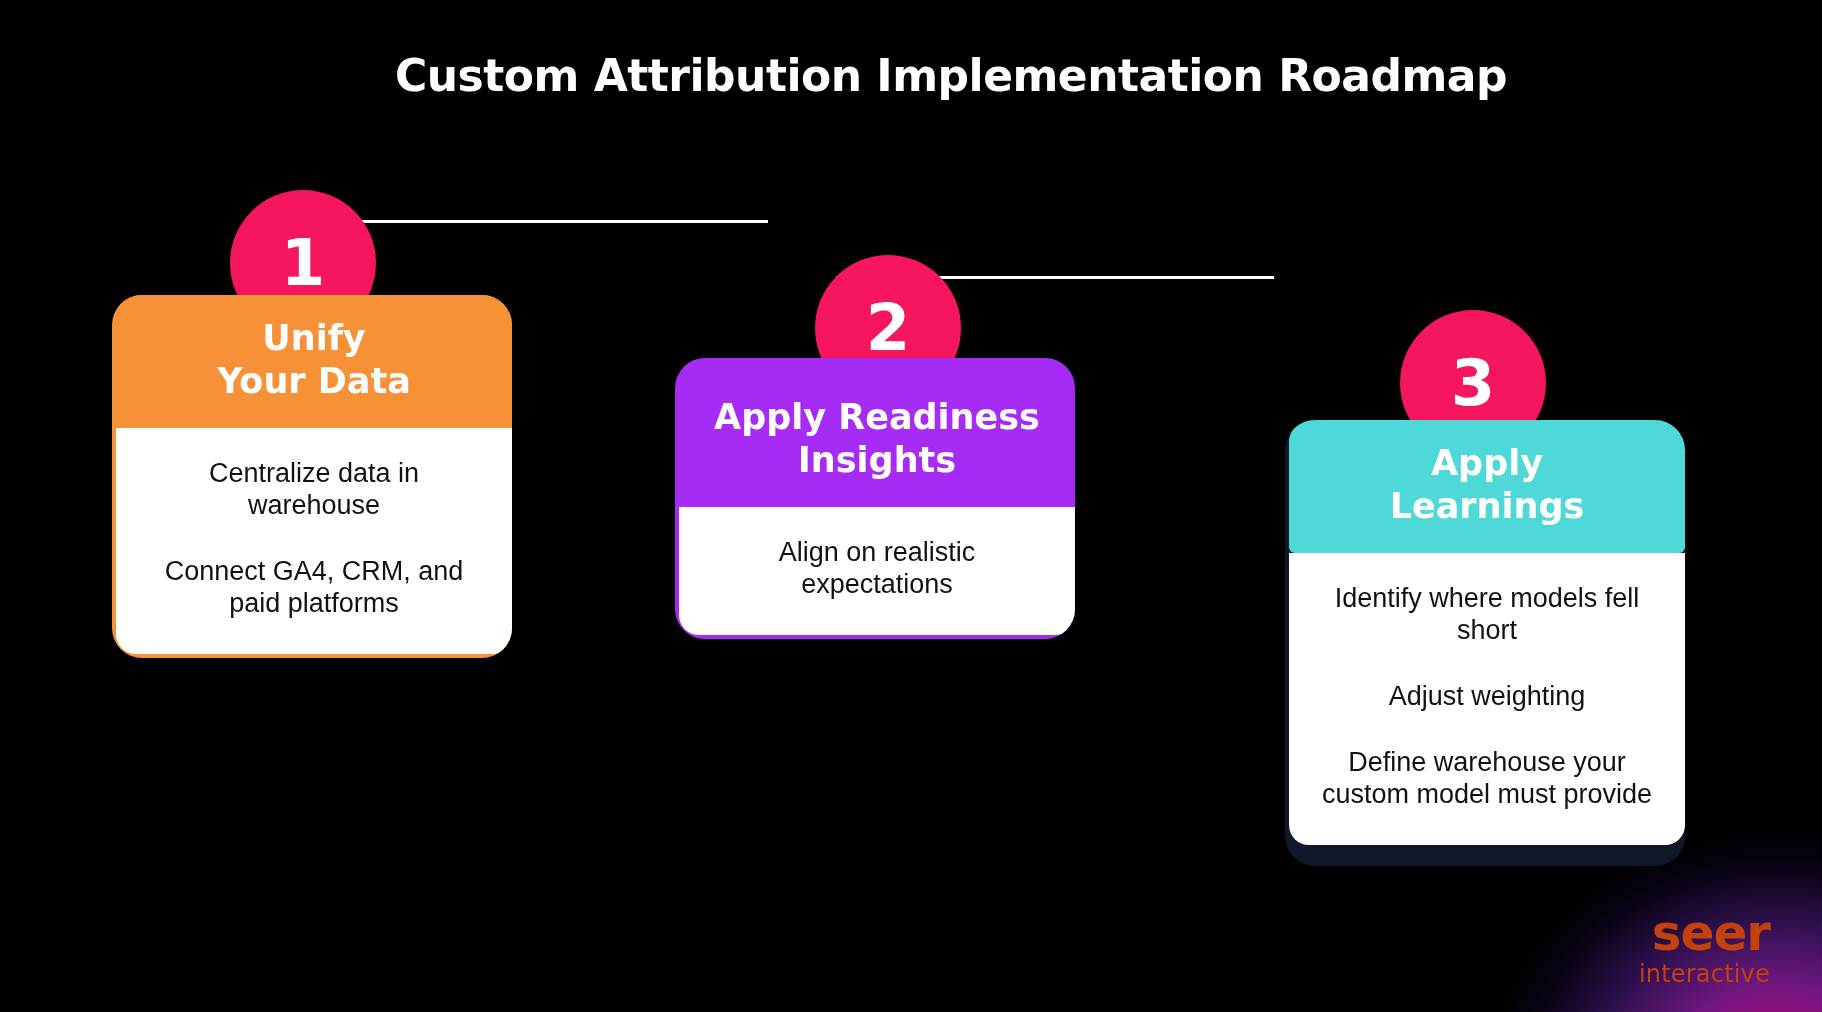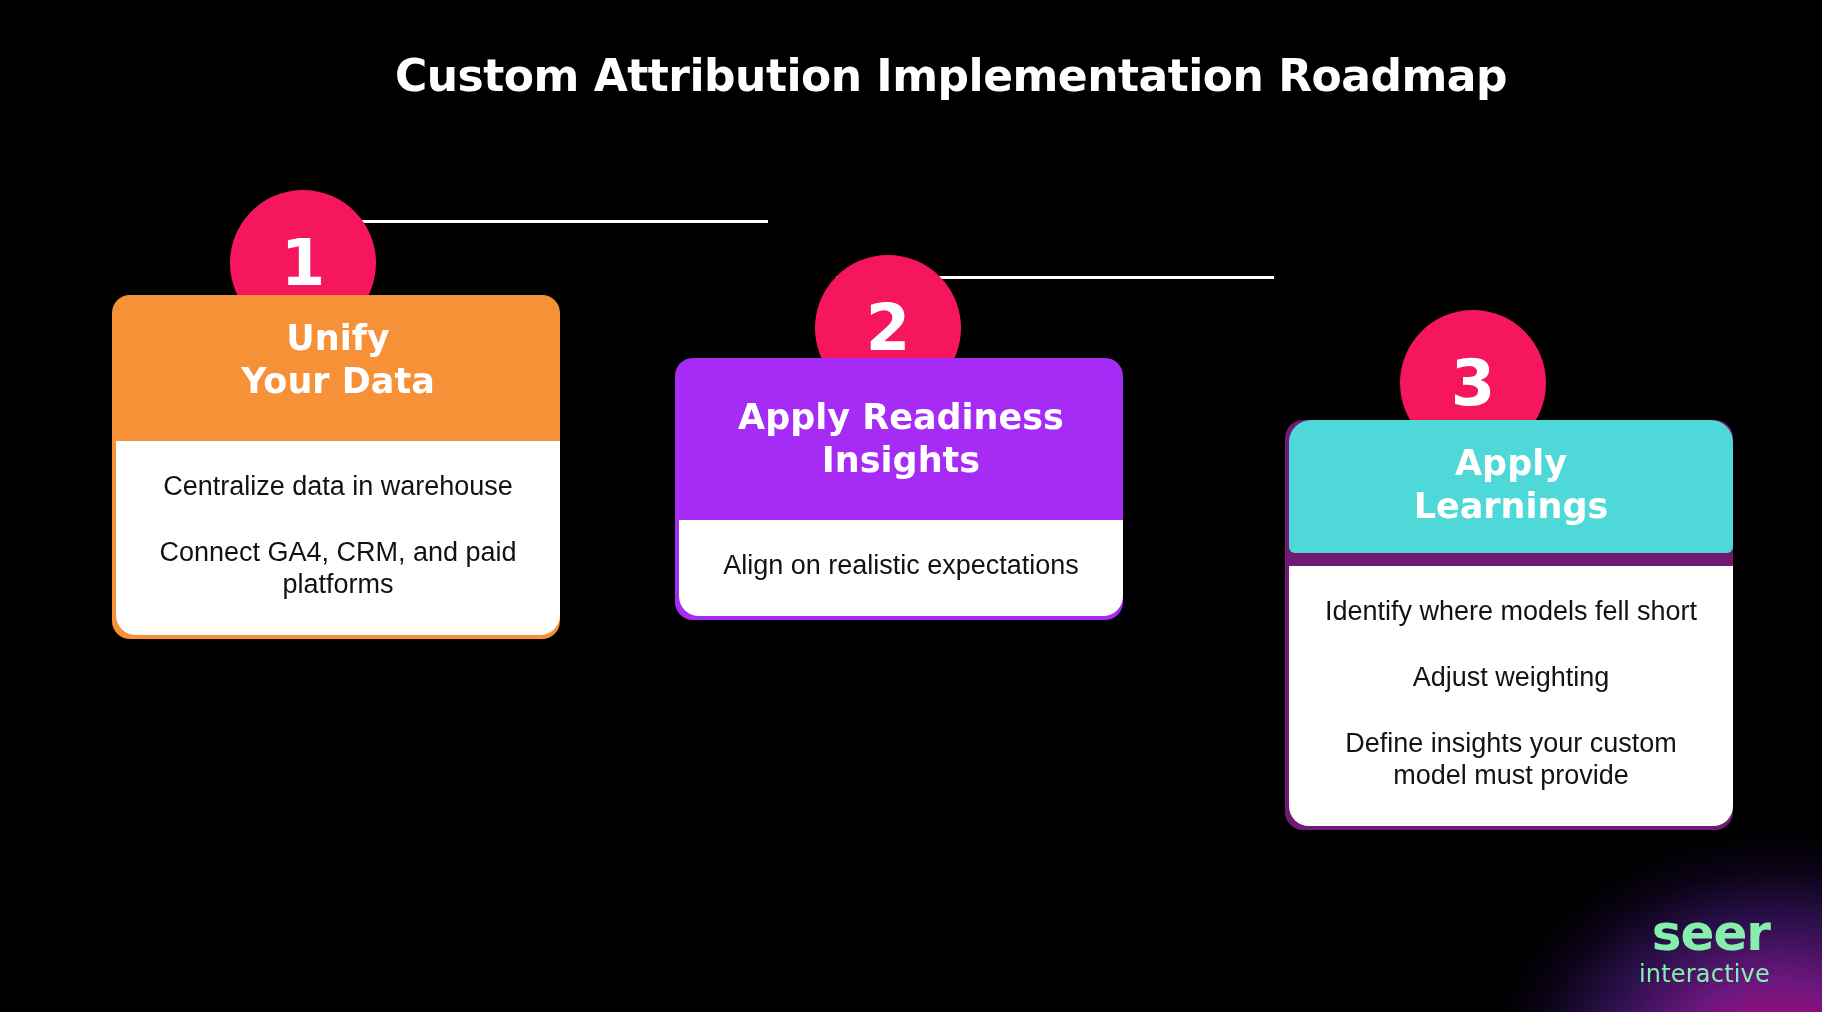--- a/index.html
+++ b/index.html
@@ -78,27 +78,26 @@
     line-height: 1;
     z-index: 3;
   }
   #step-badge-1 { left: 230px;  top: 190px; }
   #step-badge-2 { left: 815px;  top: 255px; }
   #step-badge-3 { left: 1400px; top: 310px; }
 
   
   .card {
     position: absolute;
-    width: 448px;
-    border-radius: 18px;
+    width: 400px;
+    border-radius: 30px;
     overflow: hidden;
     z-index: 4;
     display: flex;
     flex-direction: column;
-    gap: 13px;
   }
   .card-header {
     padding: 22px 20px 26px;
     text-align: center;
     color: #ffffff;
     font-size: 35px;
     font-weight: 700;
     line-height: 1.22;
     font-family: "DejaVu Sans", sans-serif;
     border-radius: 22px 22px 6px 6px;
@@ -120,30 +119,30 @@
 
   
   #card-1 { left: 112px; top: 295px; background: #f79138; padding: 0 0 4px 4px; }
   #card-1 .card-header { background: #f79138; }
 
   
   #card-2 { left: 675px; top: 358px; background: #a62bf5; padding: 16px 0 4px 4px; }
   #card-2 .card-header { background: #a62bf5; }
 
   
-  #card-3 { left: 1285px; top: 420px; background: #701a75; padding: 0 0 4px 4px; }
+  #card-3 { left: 1285px; top: 420px; background: #0f172a; padding: 0 0 21px 4px; }
   #card-3 .card-header { background: #4fd8d8; }
 
   
   #logo {
     position: absolute;
     right: 52px;
     bottom: 26px;
     text-align: right;
-    color: #86efac;
+    color: #c2410c;
     line-height: 1;
     z-index: 6;
   }
   #logo-seer {
     display: block;
     font-size: 50px;
     font-weight: 700;
     letter-spacing: -1px;
     font-family: "DejaVu Sans", sans-serif;
   }
@@ -198,20 +197,20 @@
 </div>
 
 <div class="card" id="card-3">
   <div class="card-header">
     <span>Apply</span><br>
     <span>Learnings</span>
   </div>
   <div class="card-body">
     <span class="card-item">Identify where models fell short</span>
     <span class="card-item">Adjust weighting</span>
-    <span class="card-item">Define insights your custom model must provide</span>
+    <span class="card-item">Define warehouse your custom model must provide</span>
   </div>
 </div>
 
 <div id="logo">
   <span id="logo-seer">seer</span>
   <span id="logo-interactive">interactive</span>
 </div>
 
 </body></html>

